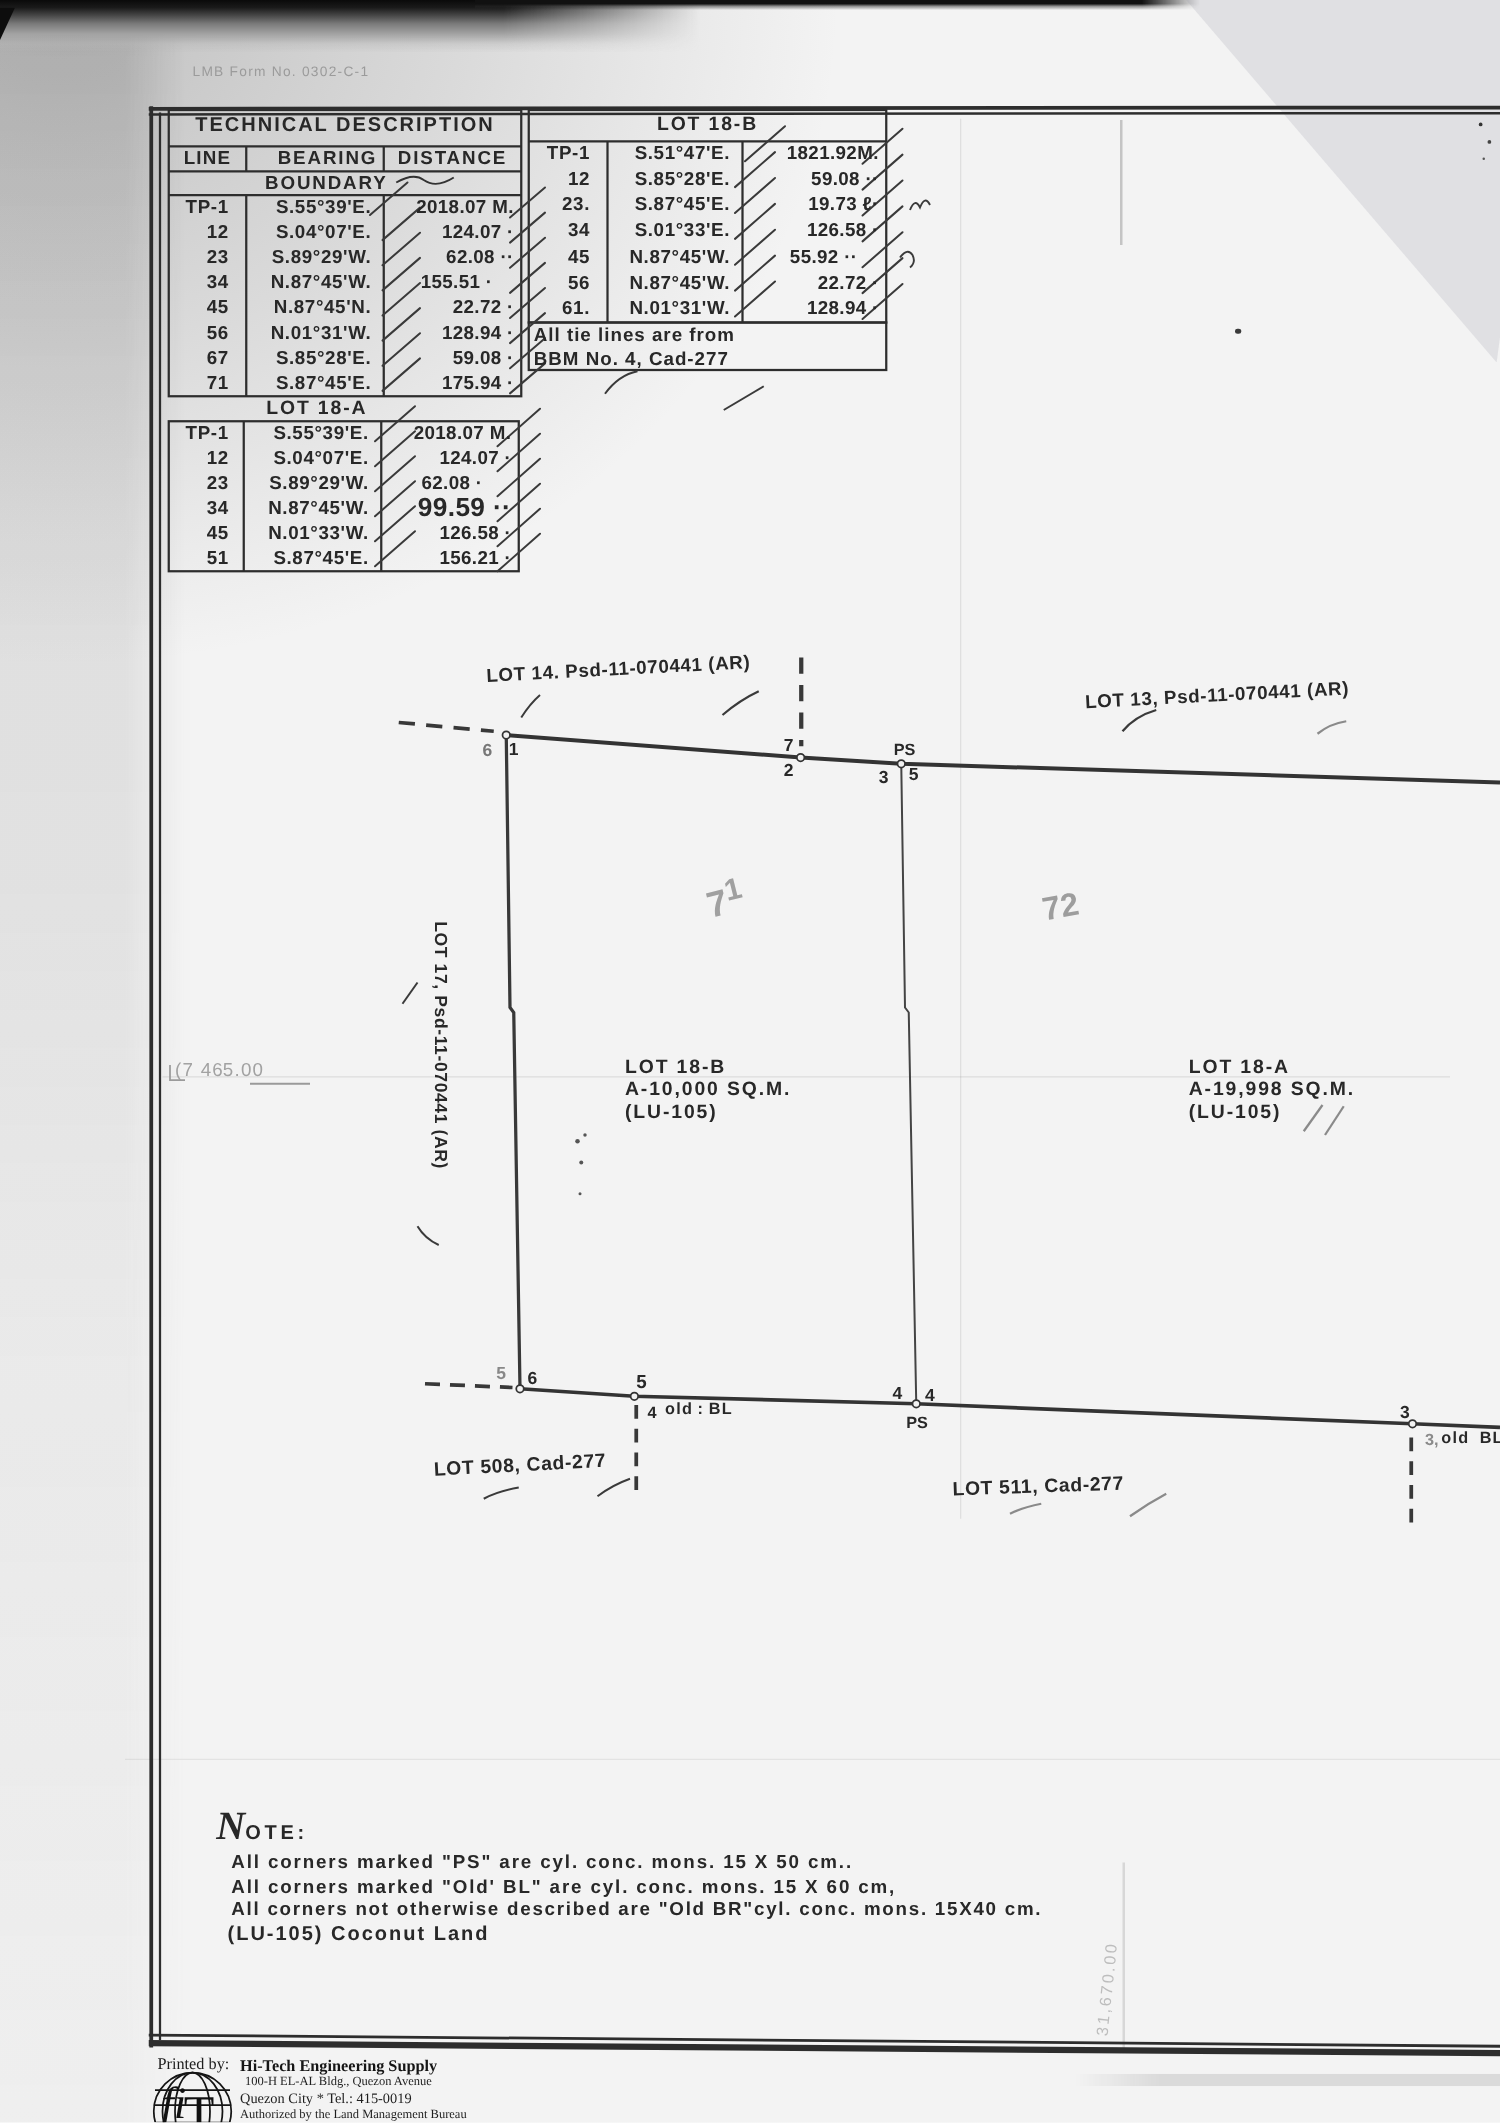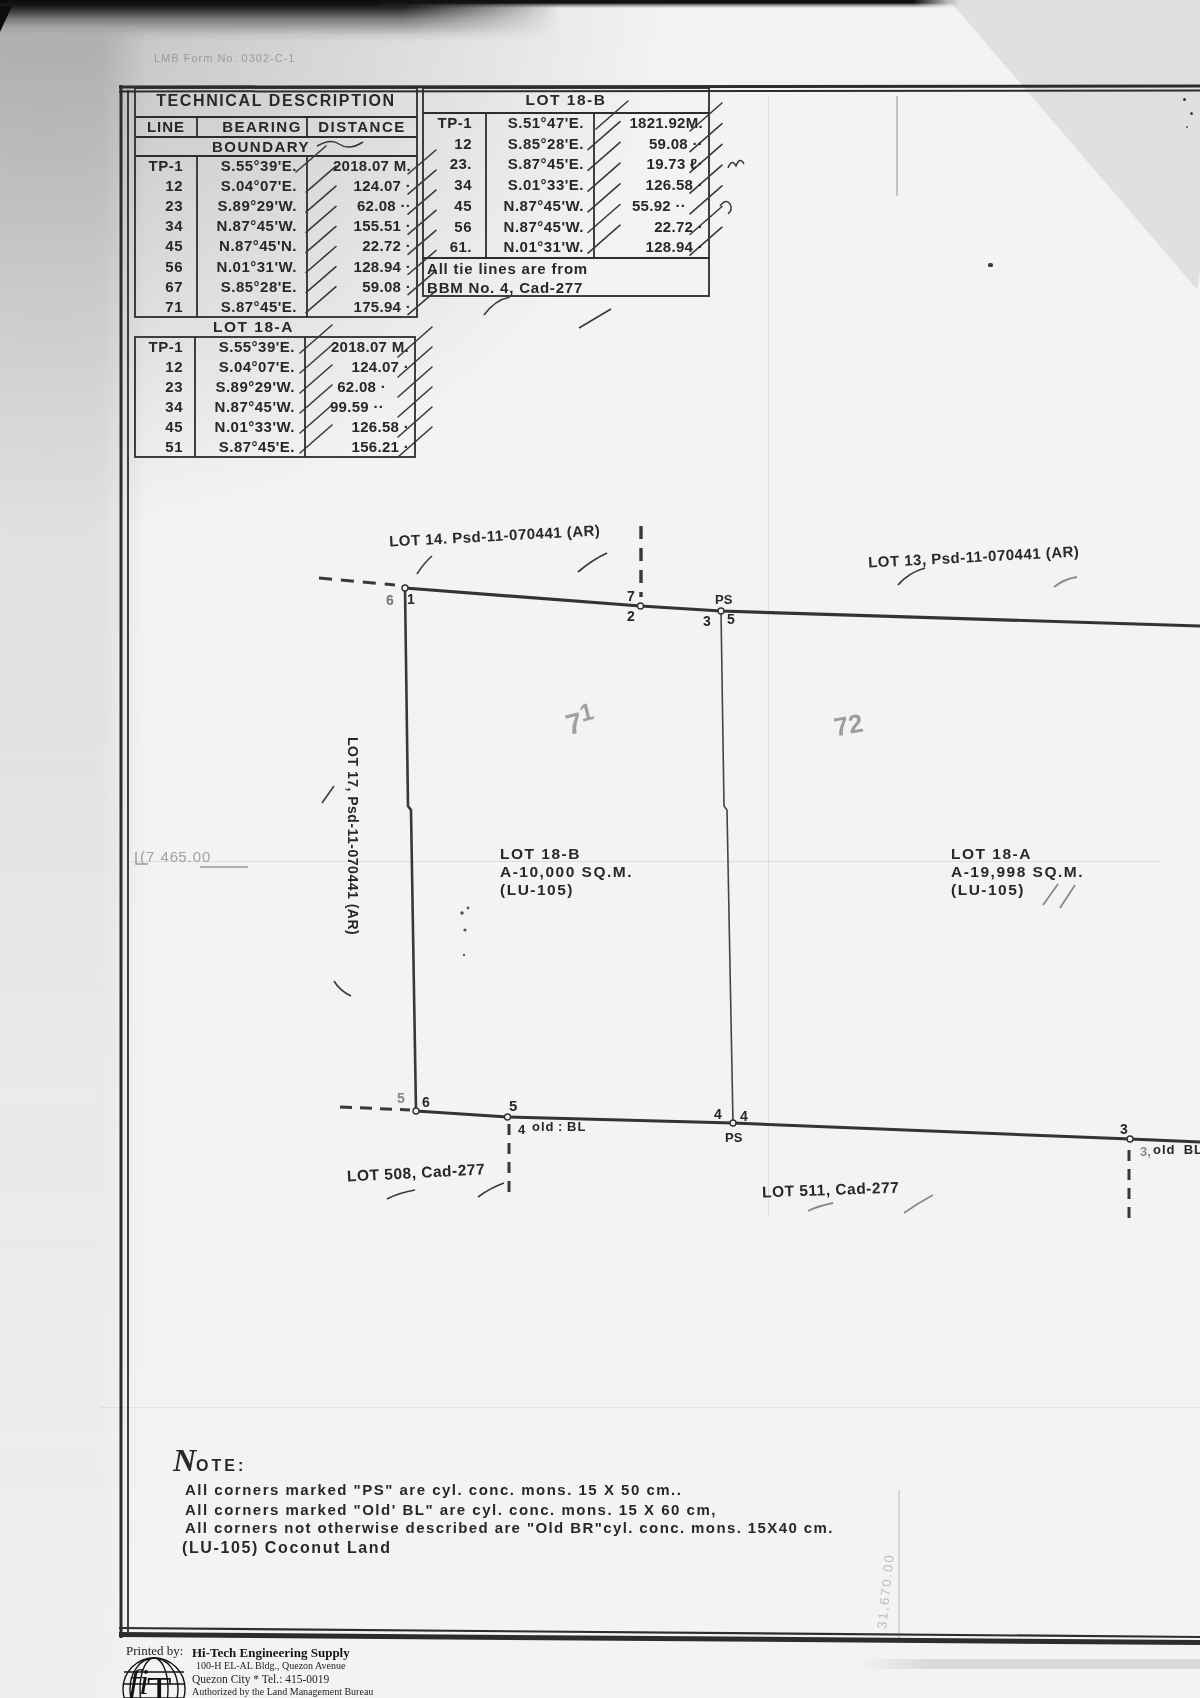--- a/index.html
+++ b/index.html
@@ -260,21 +260,21 @@
 <div class="abs hw" style="left:307px;top:196.2px;width:110px;height:20px;font-size:15px;letter-spacing:0.3px;line-height:20px;text-align:right;padding-right:6px;box-sizing:border-box">62.08 ··</div>
 
 <div class="row hw" style="left:135px;top:216.3px;width:62px;height:20px;font-size:15px;letter-spacing:0.5px;line-height:20px;padding:0 14px 0 9px;box-sizing:border-box">
       <span>3</span>
       <span>4</span>
     </div>
 <div class="row hw" style="left:197px;top:216.3px;width:110px;height:20px;font-size:15px;letter-spacing:0.5px;line-height:20px;padding:0 10px 0 10px;box-sizing:border-box">
       <span>N.87°</span>
       <span>45'W.</span>
     </div>
-<div class="abs hw" style="left:307px;top:216.3px;width:110px;height:20px;font-size:15px;letter-spacing:0.3px;line-height:20px;text-align:right;padding-right:6px;box-sizing:border-box">155.51 ·</div>
+<div class="abs hw" style="left:307px;top:216.3px;width:110px;height:20px;font-size:15px;letter-spacing:0.3px;line-height:20px;text-align:right;padding-right:23px;box-sizing:border-box">155.51 ·</div>
 
 <div class="row hw" style="left:135px;top:236.4px;width:62px;height:20px;font-size:15px;letter-spacing:0.5px;line-height:20px;padding:0 14px 0 9px;box-sizing:border-box">
       <span>4</span>
       <span>5</span>
     </div>
 <div class="row hw" style="left:197px;top:236.4px;width:110px;height:20px;font-size:15px;letter-spacing:0.5px;line-height:20px;padding:0 10px 0 10px;box-sizing:border-box">
       <span>N.87°</span>
       <span>45'N.</span>
     </div>
 <div class="abs hw" style="left:307px;top:236.4px;width:110px;height:20px;font-size:15px;letter-spacing:0.3px;line-height:20px;text-align:right;padding-right:6px;box-sizing:border-box">22.72 ·</div>
@@ -342,21 +342,21 @@
 <div class="abs hw" style="left:305px;top:377px;width:87px;height:20px;font-size:15px;letter-spacing:0.3px;line-height:20px;text-align:right;padding-right:6px;box-sizing:border-box">62.08 ·</div>
 
 <div class="row hw" style="left:135px;top:397px;width:62px;height:20px;font-size:15px;letter-spacing:0.5px;line-height:20px;padding:0 14px 0 9px;box-sizing:border-box">
       <span>3</span>
       <span>4</span>
     </div>
 <div class="row hw" style="left:195px;top:397px;width:110px;height:20px;font-size:15px;letter-spacing:0.5px;line-height:20px;padding:0 10px 0 10px;box-sizing:border-box">
       <span>N.87°</span>
       <span>45'W.</span>
     </div>
-<div class="abs hw" style="left:305px;top:397px;width:110px;height:20px;font-size:15px;letter-spacing:0.3px;line-height:20px;text-align:center;padding-right:6px;box-sizing:border-box">99.59 ··</div>
+<div class="abs hw" style="left:305px;top:397px;width:110px;height:20px;font-size:21px;letter-spacing:0.3px;line-height:20px;text-align:right;padding-right:6px;box-sizing:border-box">99.59 ··</div>
 
 <div class="row hw" style="left:135px;top:417px;width:62px;height:20px;font-size:15px;letter-spacing:0.5px;line-height:20px;padding:0 14px 0 9px;box-sizing:border-box">
       <span>4</span>
       <span>5</span>
     </div>
 <div class="row hw" style="left:195px;top:417px;width:110px;height:20px;font-size:15px;letter-spacing:0.5px;line-height:20px;padding:0 10px 0 10px;box-sizing:border-box">
       <span>N.01°</span>
       <span>33'W.</span>
     </div>
 <div class="abs hw" style="left:305px;top:417px;width:110px;height:20px;font-size:15px;letter-spacing:0.3px;line-height:20px;text-align:right;padding-right:6px;box-sizing:border-box">126.58 ·</div>

